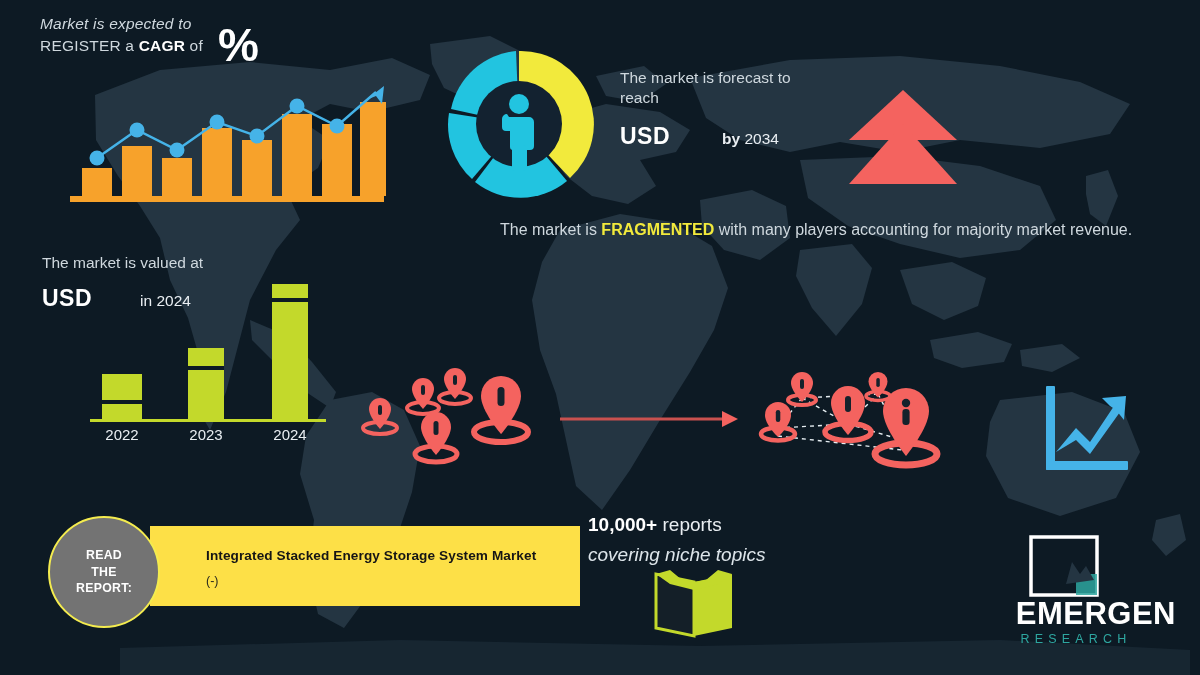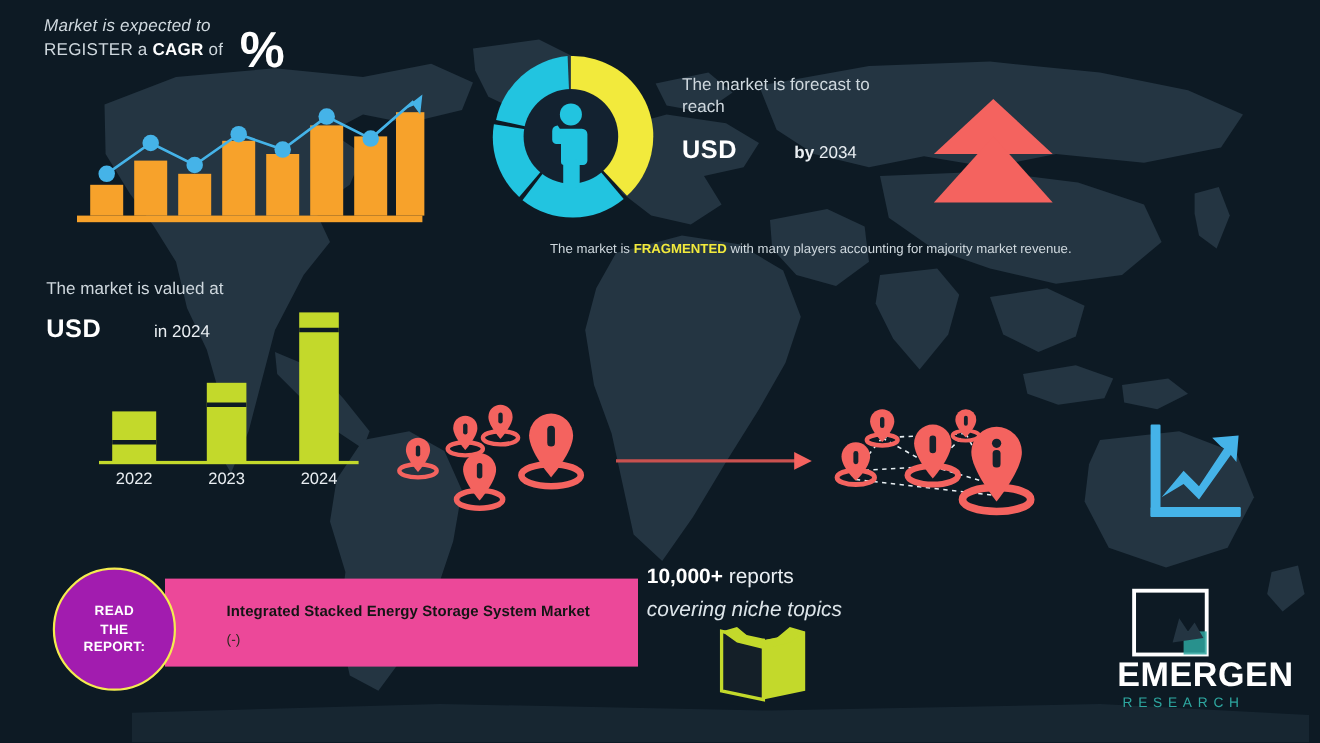--- a/index.html
+++ b/index.html
@@ -33,21 +33,21 @@
 
   
   #forecast-block { left:620px; top:68px; width:290px; }
   #forecast-block .l1 { font-size:15.5px; }
   #forecast-row { margin-top:12px; display:flex; align-items:baseline; gap:26px; }
   #forecast-usd { font-size:23px; font-weight:700; color:#fff; letter-spacing:.5px; }
   #forecast-by { font-size:15.5px; color:#e9eef2; }
   #forecast-by b { font-weight:700; }
 
   
-  #fragmented-block { left:500px; top:219px; width:640px; font-size:12px; }
+  #fragmented-block { left:500px; top:219px; width:640px; font-size:16px; }
   #fragmented-block .hl { color:#f2ea3c; font-weight:700; }
 
   
   #valued-block { left:42px; top:253px; width:320px; }
   #valued-block .l1 { font-size:15.5px; }
   #valued-row { margin-top:10px; display:flex; align-items:baseline; gap:24px; }
   #valued-usd { font-size:23px; font-weight:700; color:#fff; letter-spacing:.5px; }
   #valued-year { font-size:15.5px; color:#e9eef2; }
 
   
@@ -67,32 +67,32 @@
   #flow-arrow   { position:absolute; left:558px; top:402px; width:182px; height:34px; z-index:4; }
   #pins-right   { position:absolute; left:756px; top:358px; width:196px; height:122px; z-index:4; }
 
   
   #trend-icon { position:absolute; left:1040px; top:378px; width:94px; height:100px; z-index:4; }
 
   
   #report-cta { position:absolute; left:48px; top:516px; width:488px; height:100px; z-index:6; }
   #report-bar {
     position:absolute; left:102px; top:10px; width:430px; height:80px;
-    background:#ec4899;
+    background:#fde047;
   }
   #report-bar .title {
     position:absolute; left:56px; top:22px; right:10px;
     font-size:13.6px; font-weight:700; color:#151515; letter-spacing:.1px;
   }
   #report-bar .sub {
     position:absolute; left:56px; top:48px; font-size:12.5px; color:#2a2a1e;
   }
   #report-circle {
     position:absolute; left:0; top:0; width:112px; height:112px; border-radius:50%;
-    background:#a21caf; border:2.5px solid #f4ec4f;
+    background:#737373; border:2.5px solid #f4ec4f;
     display:flex; align-items:center; justify-content:center; text-align:center;
   }
   #report-circle span {
     font-size:12.3px; font-weight:700; color:#ffffff; line-height:1.33; letter-spacing:.3px;
   }
 
   
   #reports-block { left:588px; top:512px; width:250px; }
   #reports-block .c1 { font-size:19px; }
   #reports-block .c1 b { font-weight:700; color:#fff; }

